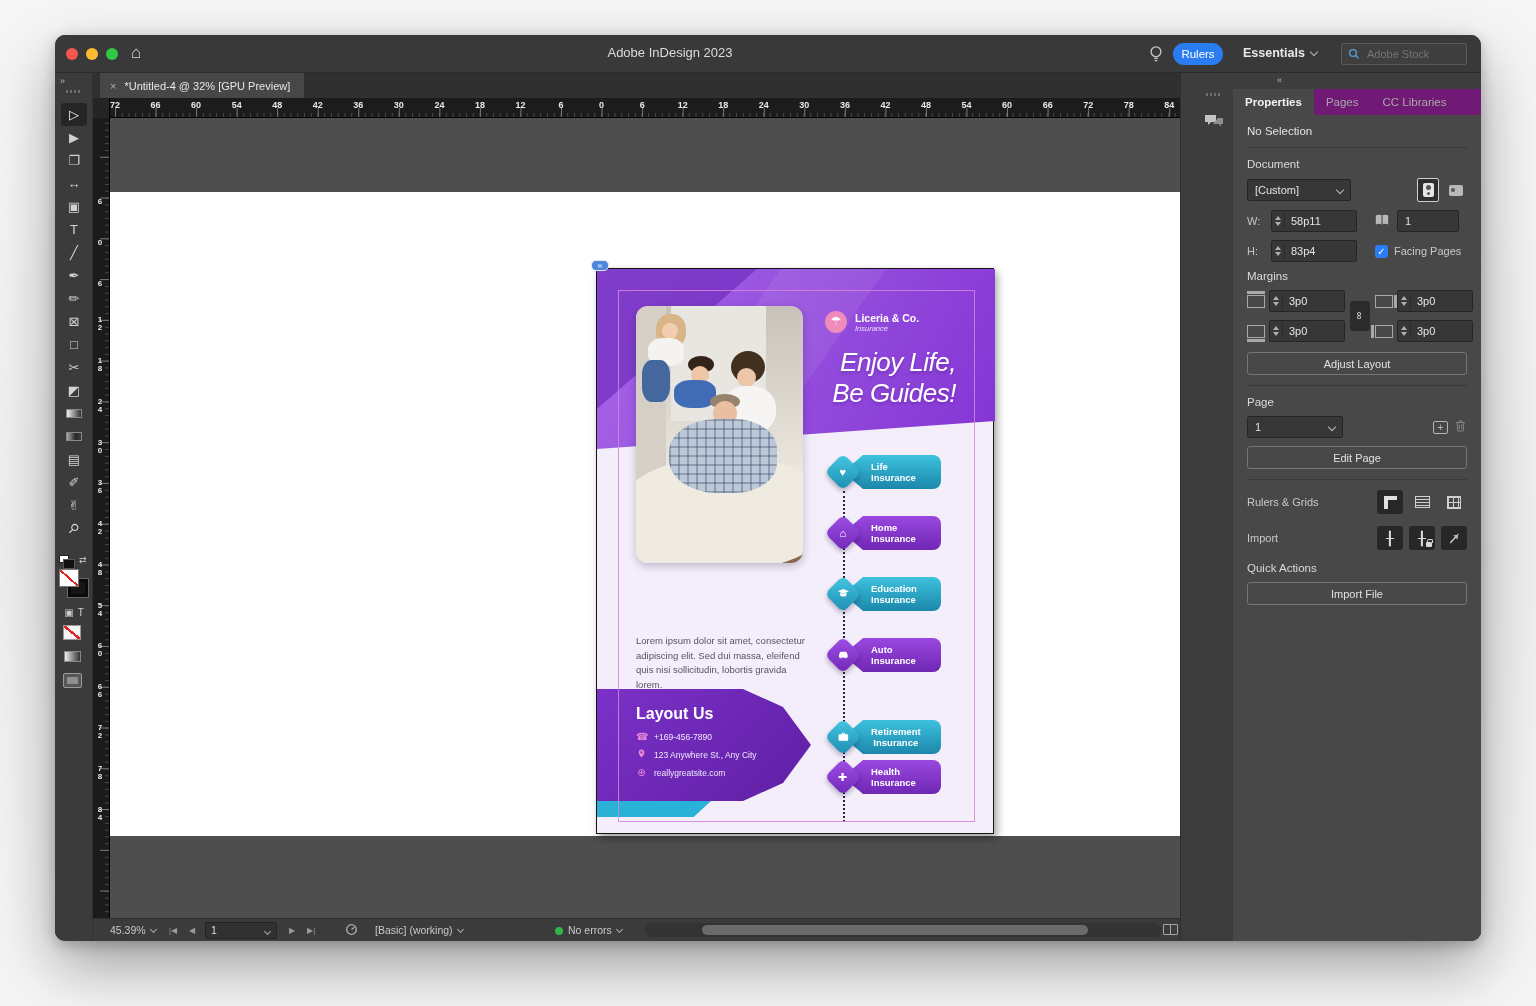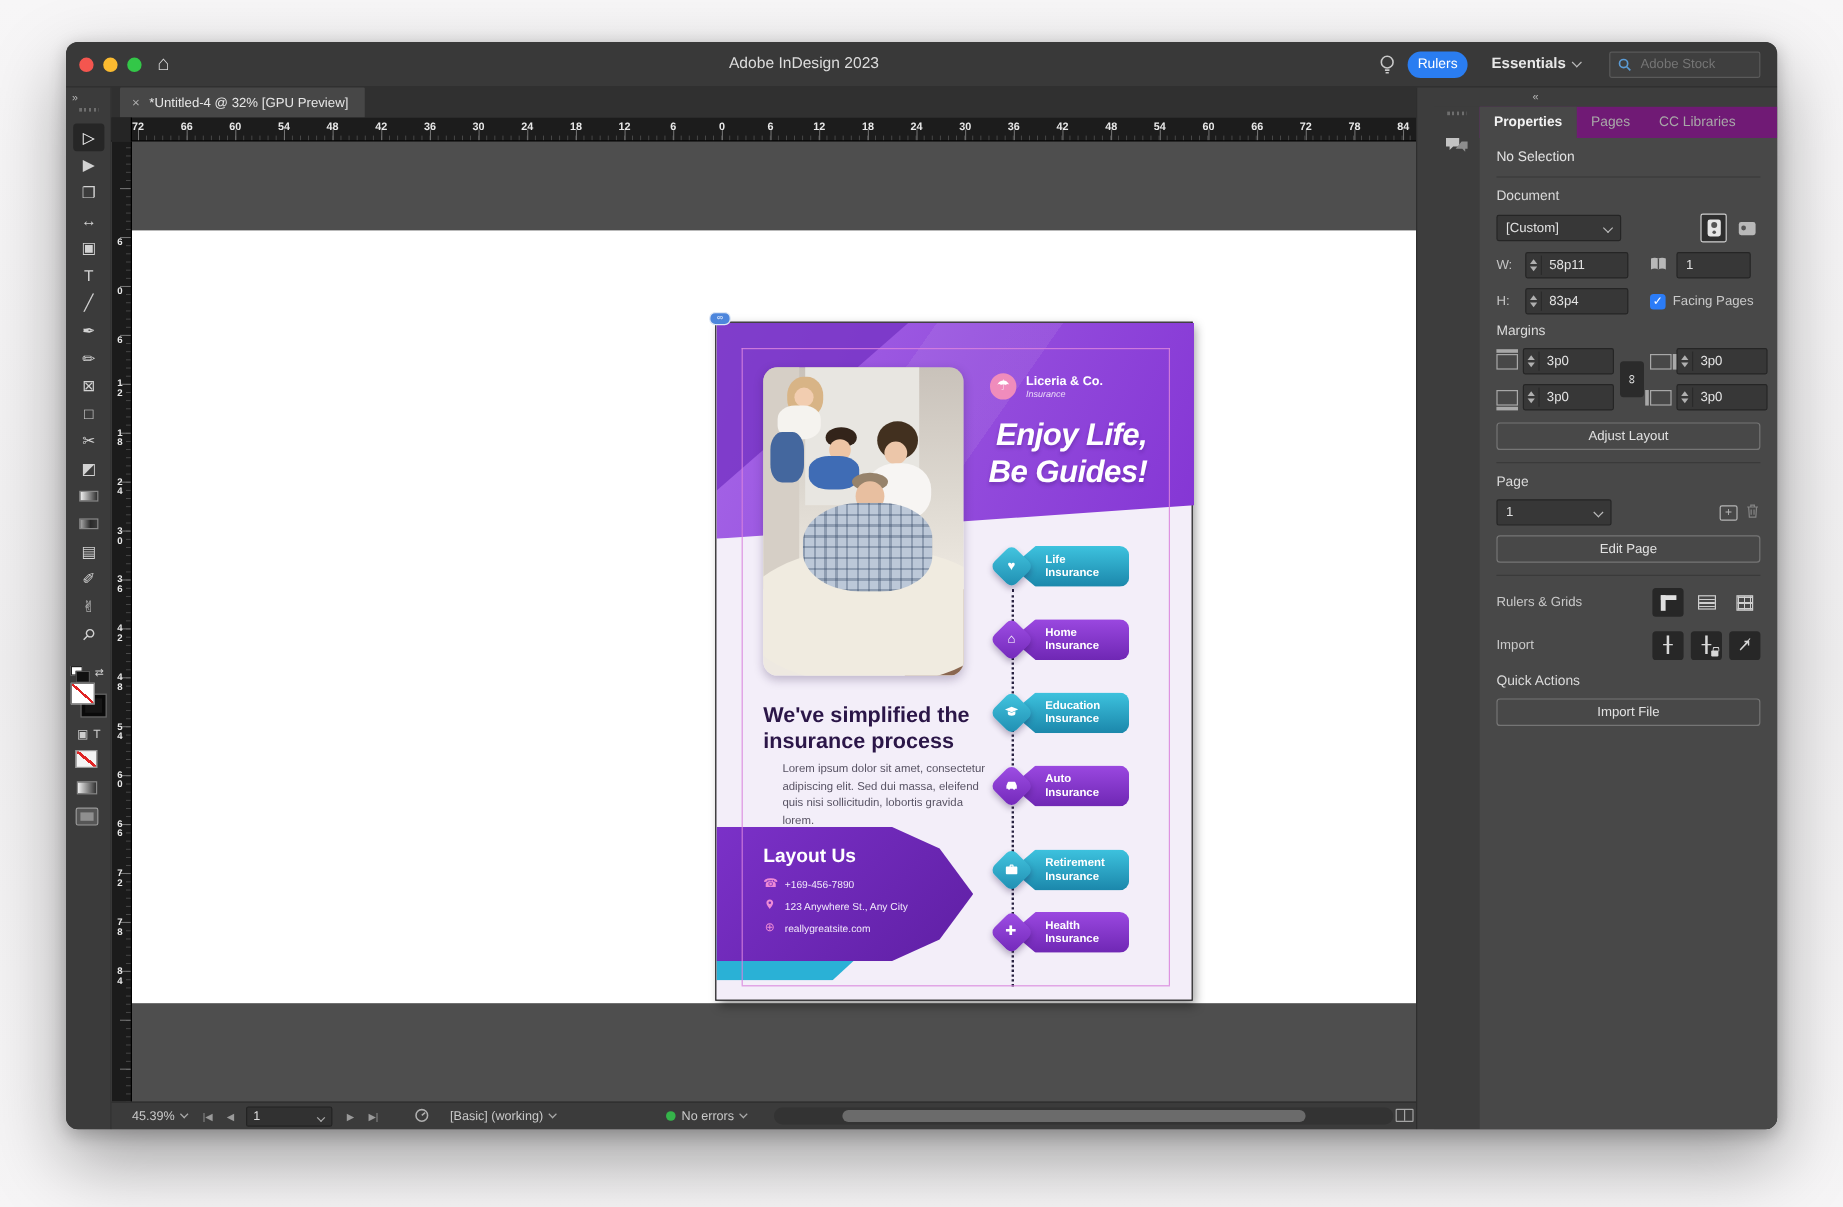--- a/index.html
+++ b/index.html
@@ -84,36 +84,36 @@
   .guide{position:absolute;background:#d983dd;opacity:.85;z-index:5;}
   .linkbadge{position:absolute;left:-6px;top:-9px;width:18px;height:11px;background:#4d86dc;border:1px solid #dfe8f5;
     border-radius:5px;color:#fff;font-size:7px;line-height:9px;text-align:center;z-index:7;}
   .photo{position:absolute;left:39px;top:37px;width:167px;height:257px;border-radius:12px;overflow:hidden;z-index:4;
     background:linear-gradient(#c9c2ba 0%,#ddd8d0 40%,#eee9e1 70%);box-shadow:0 3px 8px rgba(40,20,70,.25);}
   .photo div{position:absolute;}
   .logo{position:absolute;left:228px;top:42px;display:flex;gap:8px;align-items:center;z-index:4;}
   .logoic{width:22px;height:22px;border-radius:50%;background:#f08cbc;color:#fff;font-size:12px;text-align:center;line-height:21px;}
   .logoname{color:#fff;font-size:10.5px;font-weight:bold;line-height:12px;}
   .logotag{color:#ecdcf8;font-size:7.5px;font-style:italic;line-height:9px;}
-  .headline{position:absolute;right:37px;top:78px;text-align:right;color:#fff;font-size:26px;font-weight:bold;
+  .headline{position:absolute;right:37px;top:78px;text-align:right;color:#fff;font-size:26px;font-weight:normal;
     font-style:italic;line-height:31px;letter-spacing:-.5px;z-index:4;text-shadow:0 2px 3px rgba(60,20,110,.3);}
   .dots{position:absolute;left:246px;top:222px;height:331px;border-left:2px dotted #272140;z-index:3;}
   .svc{position:absolute;left:230px;width:114px;height:36px;z-index:4;}
   .ribbon{position:absolute;left:12px;top:1px;right:0;bottom:1px;border-radius:8px;
     clip-path:polygon(24px 0,100% 0,100% 100%,24px 100%,4px 50%);
     display:flex;align-items:center;padding-left:32px;color:#fff;font-size:9.5px;font-weight:bold;line-height:11px;}
   .svc.teal .ribbon{background:linear-gradient(180deg,#3dc2de,#1b87ab);}
   .svc.purple .ribbon{background:linear-gradient(180deg,#9a48e0,#6f27b4);}
   .diamond{position:absolute;left:3px;top:5px;width:26px;height:26px;border-radius:6px;transform:rotate(45deg);
     box-shadow:2px 2px 5px rgba(30,10,60,.3);z-index:2;display:flex;align-items:center;justify-content:center;}
   .svc.teal .diamond{background:linear-gradient(135deg,#45c8e2,#1e8cb0);}
   .svc.purple .diamond{background:linear-gradient(135deg,#a050e6,#7127b8);}
   .dicon{transform:rotate(-45deg);color:#fff;font-size:11px;line-height:11px;}
   .sectitle{position:absolute;left:39px;top:317px;color:#2b1648;font-size:18px;font-weight:bold;line-height:21px;z-index:4;}
-  .bodytxt{position:absolute;left:39px;top:365px;width:172px;color:#575263;font-size:9.5px;line-height:14.5px;z-index:4;margin-left:16px;}
+  .bodytxt{position:absolute;left:39px;top:365px;width:172px;color:#575263;font-size:9.5px;line-height:14.5px;z-index:4;}
   .teal-strip{position:absolute;left:0;top:510px;width:138px;height:38px;background:#2ab1d6;
     clip-path:polygon(0 0,100% 0,70% 100%,0 100%);z-index:2;}
   .contact{position:absolute;left:0;top:420px;width:214px;height:112px;z-index:3;
     background:linear-gradient(135deg,#7b31c8,#5f1fa4);
     clip-path:polygon(0 0,146px 0,186px 18px,214px 56px,186px 94px,146px 112px,0 112px);}
   .contact h3{margin:16px 0 8px 39px;color:#fff;font-size:16px;}
   .crow{display:flex;align-items:center;gap:7px;margin:0 0 6px 39px;color:#f2e9fb;font-size:8.5px;}
   .cic{color:#ee8ad6;font-size:10px;width:11px;text-align:center;line-height:11px;}
   
   .statusbar{position:absolute;left:38px;bottom:0;width:1087px;height:23px;background:#3b3b3b;border-top:1px solid #2e2e2e;
@@ -449,43 +449,39 @@
       <div class="svc purple" style="top:368px;">
         <div class="ribbon">
             <span><span>Auto</span><br><span>Insurance</span></span>
           </div>
         <div class="diamond">
             <span class="dicon"><svg width="13" height="12" viewBox="0 0 14 13">
                 <path d="M2.3 7.2l1-2.6c.2-.6.8-1 1.4-1h4.6c.6 0 1.2.4 1.4 1l1 2.6v2.6h-1.4a1 1 0 0 1-2 0H5.7a1 1 0 0 1-2 0H2.3Z" fill="#fff"></path>
               </svg></span>
           </div>
       </div>
-      <div class="svc teal" style="top:438px;">
+      <div class="svc teal" style="top:450px;text-align:center;">
         <div class="ribbon">
             <span><span>Retirement</span><br><span>Insurance</span></span>
           </div>
         <div class="diamond">
             <span class="dicon"><svg width="13" height="12" viewBox="0 0 14 13">
                 <path d="M5.2 4.3v-.8c0-.6.5-1 1-1h1.6c.5 0 1 .4 1 1v.8h2.4c.6 0 1 .5 1 1v4.9c0 .6-.4 1-1 1H2.8c-.6 0-1-.4-1-1V5.3c0-.6.4-1 1-1h2.4Zm1-.8v.8h1.6v-.8H6.2Z" fill="#fff" fill-rule="evenodd"></path>
               </svg></span>
           </div>
       </div>
       <div class="svc purple" style="top:490px;">
         <div class="ribbon">
             <span><span>Health</span><br><span>Insurance</span></span>
           </div>
         <div class="diamond">
             <span class="dicon">✚</span>
           </div>
       </div>
 
-      <div class="sectitle">
-        <div>We've simplified the</div>
-        <div>insurance process</div>
-      </div>
       <div class="bodytxt">Lorem ipsum dolor sit amet, consectetur adipiscing elit. Sed dui massa, eleifend quis nisi sollicitudin, lobortis gravida lorem.</div>
 
       <div class="teal-strip"></div>
       <div class="contact">
         <h3>Layout Us</h3>
         <div class="crow">
             <span class="cic">☎</span>
             <span>+169-456-7890</span>
           </div>
         <div class="crow">

